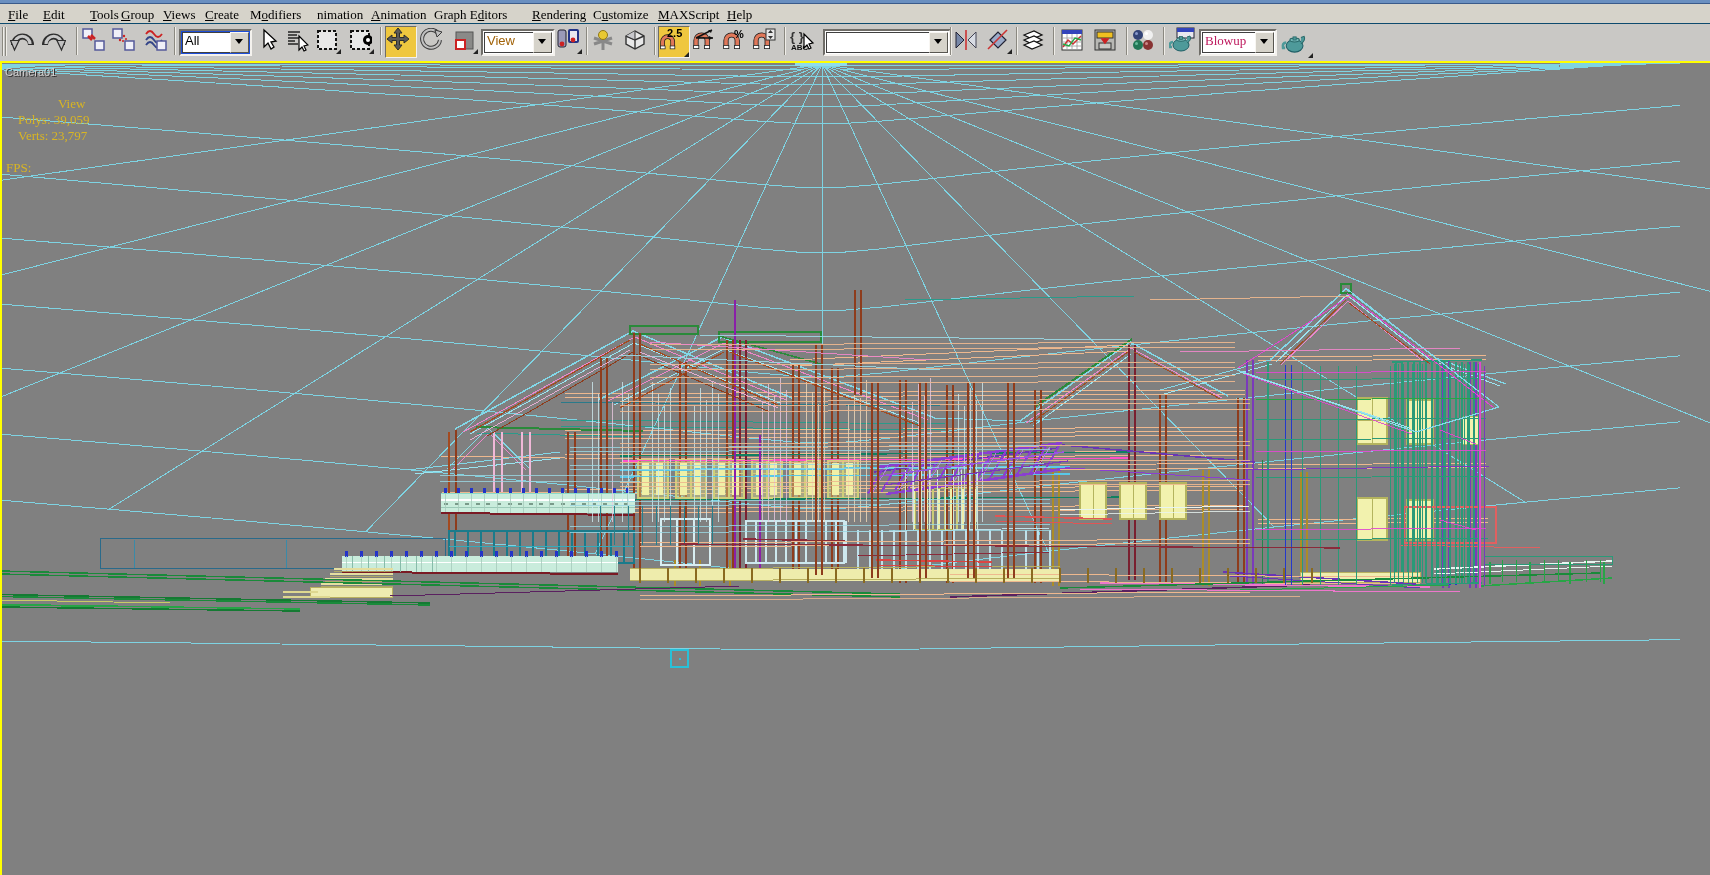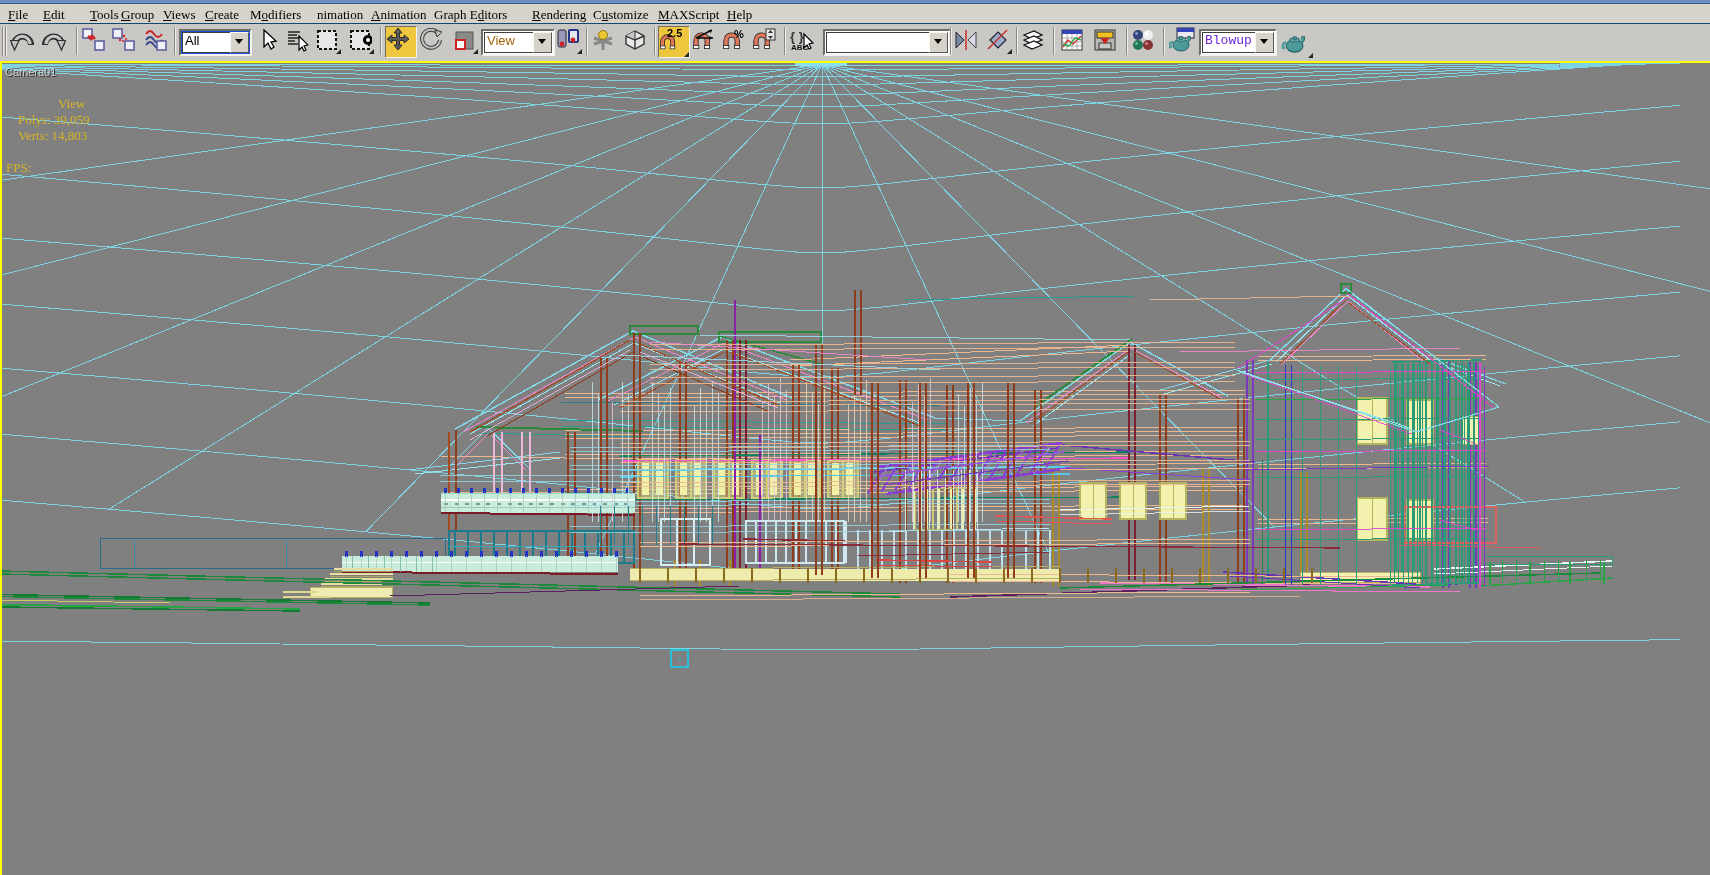--- a/index.html
+++ b/index.html
@@ -278,21 +278,21 @@
           <ellipse cx="12" cy="16" rx="8" ry="6" fill="#4e9a9a" stroke="#1f5f66" stroke-width="1"></ellipse>
           <path d="M4 13 q-4 0 -3 5 l2 0" fill="none" stroke="#4e9a9a" stroke-width="2.5"></path>
           <path d="M18 14 q5 -3 3 -7 l-3 1" fill="#4e9a9a" stroke="#2a6a6a" stroke-width="1"></path>
           <ellipse cx="12" cy="10.5" rx="4.5" ry="1.8" fill="#77bbbb" stroke="#2a6a6a" stroke-width="1"></ellipse>
           <rect x="10.5" y="7.5" width="3" height="3" fill="#4e9a9a" stroke="#2a6a6a" stroke-width="0.8"></rect>
         </g>
       </svg>
     </div>
     <div style="position:absolute;left:1199px;top:5px;width:74px;height:23px;border-top:2px solid #6f6d68;border-left:2px solid #6f6d68;border-bottom:2px solid #f4f2ee;border-right:2px solid #f4f2ee;background:#fff">
       <div style="position:absolute;left:1px;top:1px;right:1px;bottom:1px;background:#fff;border:1px solid #404040;border-right:none"></div>
-      <div style="position:absolute;left:4px;top:2px;font-size:13px;color:#6d28d9;font-family:Liberation Mono, monospace">Blowup</div>
+      <div style="position:absolute;left:4px;top:2px;font-size:13px;color:#be185d;font-family:Liberation Serif, serif">Blowup</div>
       <div style="position:absolute;right:1px;top:1px;width:17px;height:19px;background:#d6d3ca;border-top:1px solid #f8f6f2;border-left:1px solid #f8f6f2;border-bottom:1px solid #585650;border-right:1px solid #585650">
         <div style="position:absolute;left:4px;top:6px;width:0;height:0;border-left:4px solid transparent;border-right:4px solid transparent;border-top:5px solid #000"></div>
       </div>
     </div>
     <div style="position:absolute;left:1279px;top:2px;width:34px;height:32px;">
       <svg width="30" height="28" viewBox="0 0 30 28" style="position:absolute;left:0px;top:0px">
         <g transform="translate(3,3) scale(1.05)">
           <ellipse cx="12" cy="16" rx="8" ry="6" fill="#4e9a9a" stroke="#1f5f66" stroke-width="1"></ellipse>
           <path d="M4 13 q-4 0 -3 5 l2 0" fill="none" stroke="#4e9a9a" stroke-width="2.5"></path>
           <path d="M18 14 q5 -3 3 -7 l-3 1" fill="#4e9a9a" stroke="#2a6a6a" stroke-width="1"></path>
@@ -968,15 +968,15 @@
       <line x1="1440" y1="520" x2="1476" y2="530" stroke="#e048d0" stroke-width="0.9"></line>
       <line x1="1256" y1="373" x2="1486" y2="371" stroke="#e048d0" stroke-width="0.9"></line>
       <line x1="1256" y1="452" x2="1486" y2="450" stroke="#e048d0" stroke-width="0.9"></line>
       <line x1="1256" y1="530" x2="1486" y2="528" stroke="#e048d0" stroke-width="0.9"></line>
       <line x1="1180" y1="352" x2="1460" y2="348" stroke="#ee86ca" stroke-width="0.9"></line>
       <line x1="1150" y1="300" x2="1350" y2="296" stroke="#eeb88e" stroke-width="0.9"></line>
 </svg>
 <div class="vplabel">Camera01</div>
 <div class="stats" style="left:56px;top:33px">View</div>
 <div class="stats" style="left:16px;top:49px">Polys: 39,059</div>
-<div class="stats" style="left:16px;top:65px">Verts: 14,803</div>
+<div class="stats" style="left:16px;top:65px">Verts: 23,797</div>
 <div class="stats" style="left:4px;top:97px">FPS:</div>
 </div>
 
 </body></html>

